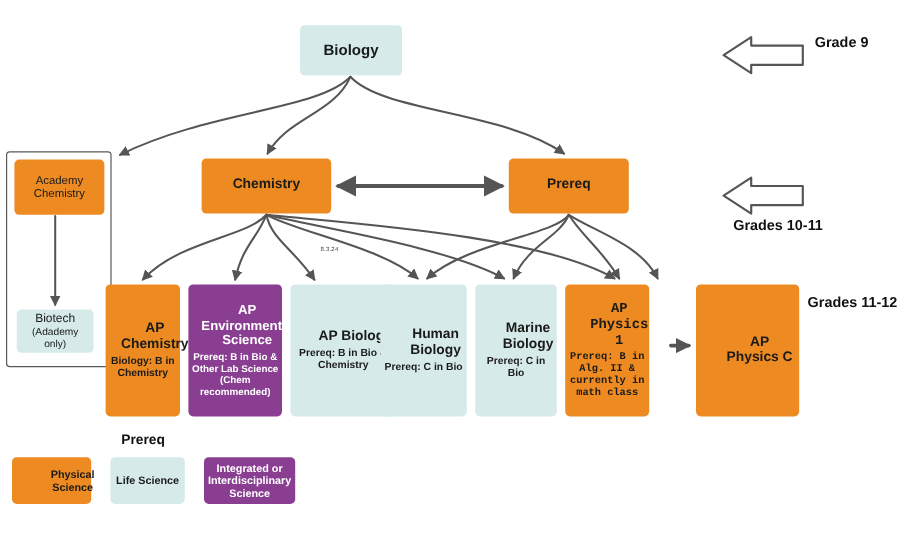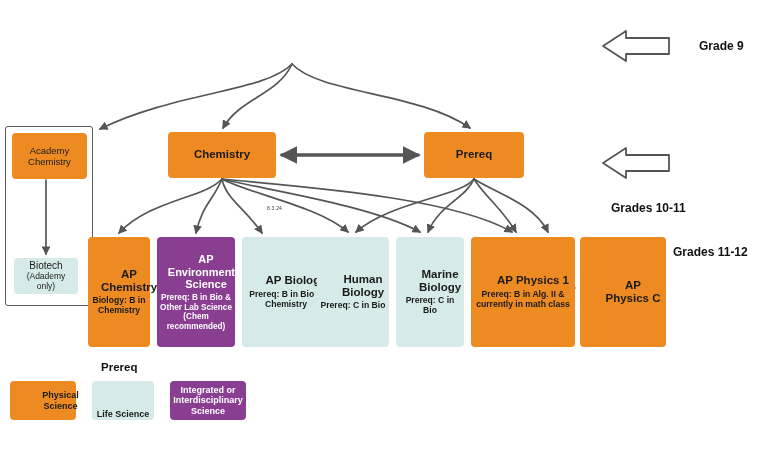--- a/index.html
+++ b/index.html
@@ -89,36 +89,34 @@
   #node-biotech .ttl { font-size: 10px; font-weight: normal; }
   #node-biotech .pre { font-size: 8.5px; font-weight: normal; margin-top: 0px; }
 
   
   .tier3 { top: 237px; height: 110px; }
   #node-ap-chemistry      { left: 88px;  width: 62px; text-align: center; }
   #node-ap-env-science    { left: 157px; width: 78px; }
   #node-ap-biology        { left: 242px; width: 88px; }
   #node-human-biology     { left: 317px; width: 72px; }
   #node-marine-biology    { left: 396px; width: 68px; }
-  #node-ap-physics-1      { left: 471px; width: 104px; }
+  #node-ap-physics-1      { left: 471px; width: 70px; font-family: Liberation Mono, monospace; }
   #node-ap-physics-c      { left: 580px; width: 86px; }
 
   .tier3 .ttl { font-size: 11.5px; margin-left: 20px; }
   .tier3 .pre { font-size: 8.6px; }
   #node-ap-env-science .ttl { font-size: 11px; }
   #node-ap-env-science .pre { font-size: 8.2px; }
   #node-ap-physics-c .pre { font-size: 8.2px; }
 
   
   .grade-row {
     position: absolute;
     display: flex;
-    align-items: center;
     z-index: 4;
-    gap: 20px;
   }
   .grade-label {
     font-size: 12px;
     font-weight: bold;
     color: #111111;
     white-space: nowrap;
     margin-left: 11px;
   }
   #grade-row-9  { left: 600px; top: 28px; }
   #grade-row-10 { left: 600px; top: 145px; flex-direction: column; }
@@ -143,21 +141,21 @@
     justify-content: center;
     text-align: center;
     line-height: 1.16;
     font-size: 9px;
     font-weight: bold;
     color: #1a1a1a;
     padding: 1px 3px;
     z-index: 3;
   }
   #legend-physical { left: 10px;  width: 66px; padding-left: 38px; }
-  #legend-life     { left: 92px;  width: 62px; align-items: flex-end; }
+  #legend-life     { left: 92px;  width: 62px; }
   #legend-interdis { left: 170px; width: 76px; color: #ffffff; }
 
   
   #datestamp {
     position: absolute;
     left: 267px; top: 205px;
     font-size: 5px;
     color: #3f3f3f;
     letter-spacing: 0.2px;
     z-index: 4;
@@ -205,20 +203,23 @@
     </g>
 
     <g fill="#ffffff" stroke="#555555" stroke-width="1.8" stroke-linejoin="round">
       <path d="M 626 31 L 626 38 L 669 38 L 669 54 L 626 54 L 626 61 L 603 46 Z"></path>
       <path d="M 626 148 L 626 155 L 669 155 L 669 171 L 626 171 L 626 178 L 603 163 Z"></path>
     </g>
   </svg>
 
   <div id="academy-frame"></div>
 
+  <div class="node fill-life" id="node-biology">
+    <span class="ttl">Biology</span>
+  </div>
 
   <div class="node fill-orange" id="node-academy-chemistry">
     <span class="ttl">Academy Chemistry</span>
   </div>
 
   <div class="node fill-orange" id="node-chemistry">
     <span class="ttl">Chemistry</span>
   </div>
 
   <div class="node fill-orange" id="node-physics">

